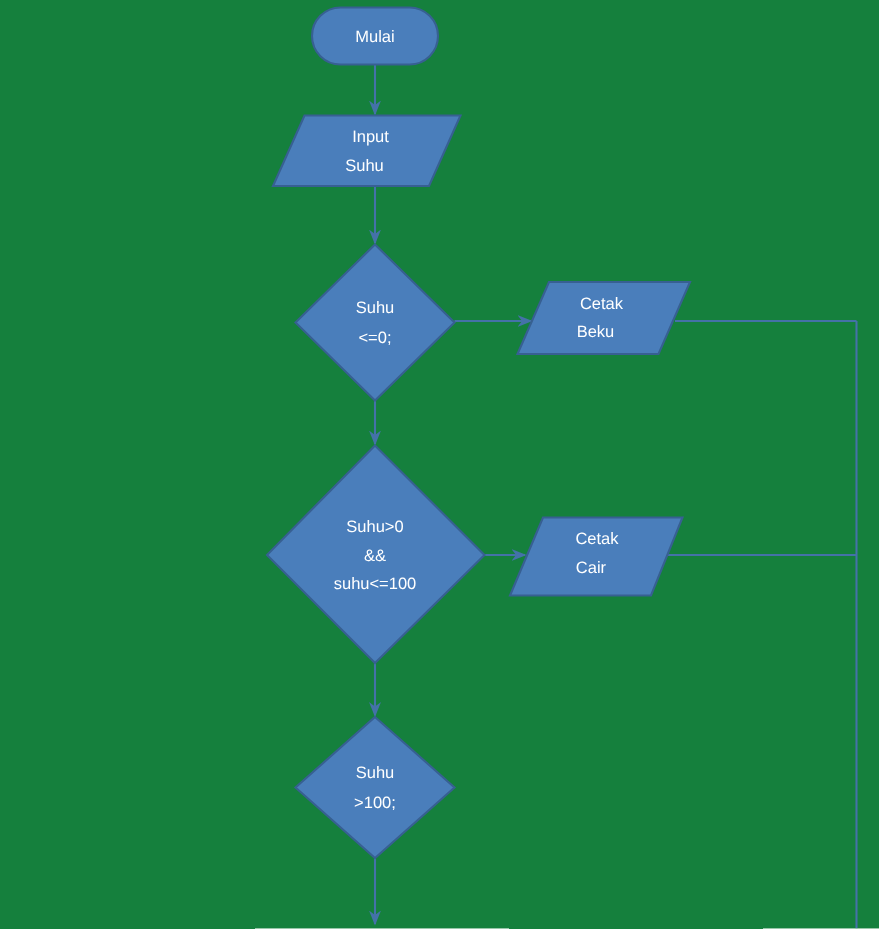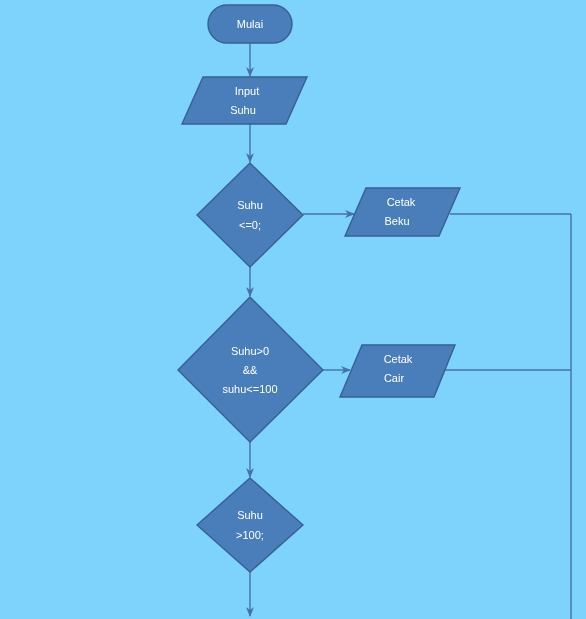--- a/index.html
+++ b/index.html
@@ -10,21 +10,21 @@
   body {
     width: 586px;
     height: 619px;
     overflow: hidden;
     font-family: "Liberation Sans", sans-serif;
   }
   #flowchart-canvas {
     position: relative;
     width: 586px;
     height: 619px;
-    background: #7dd3fc;
+    background: #15803d;
     text-align: center;
   }
   #flowchart-svg {
     position: absolute;
     top: 0;
     left: 0;
     width: 586px;
     height: 619px;
     display: block;
   }

